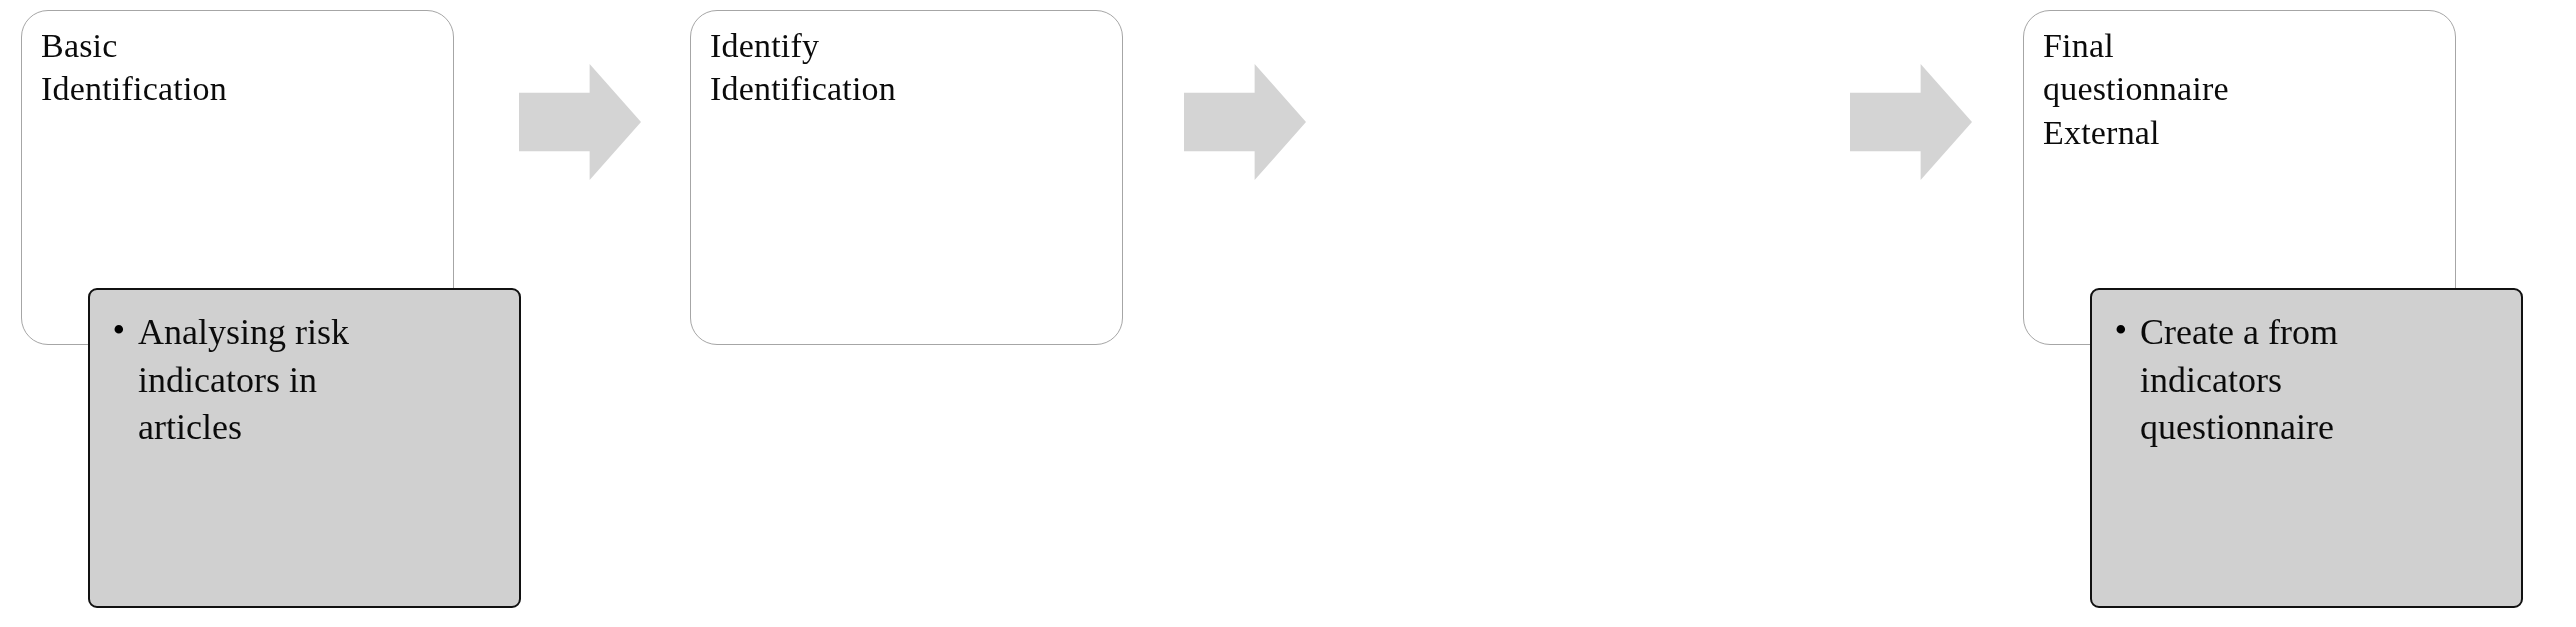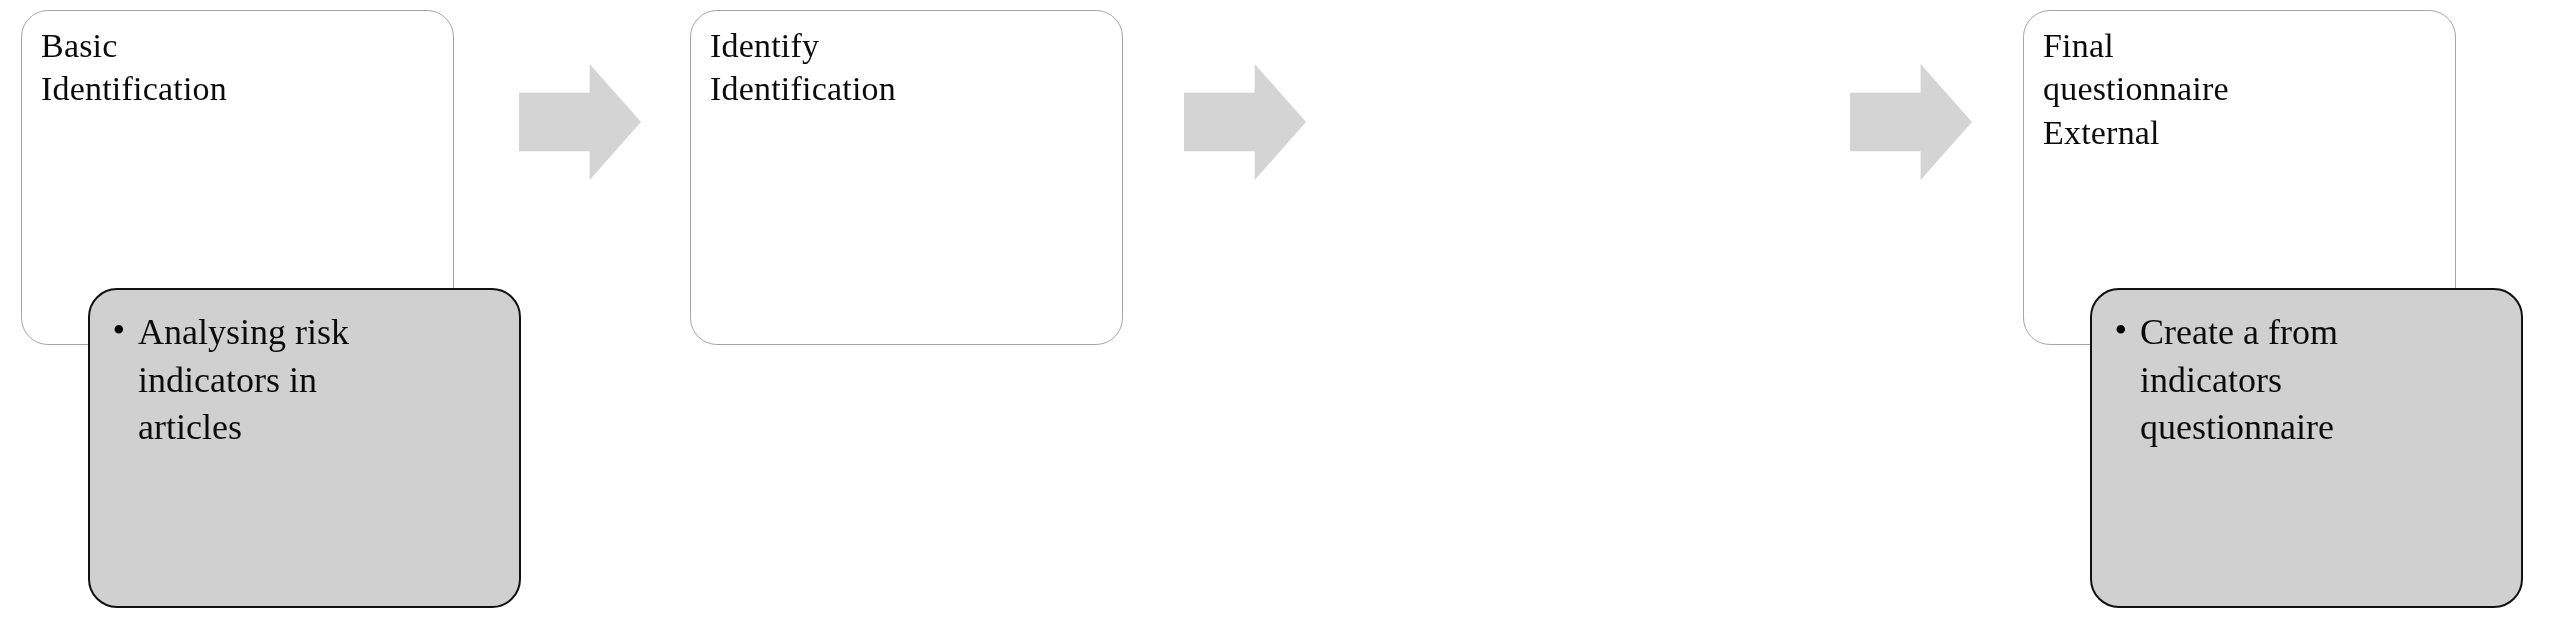--- a/index.html
+++ b/index.html
@@ -57,21 +57,21 @@
 
   
   .stage-detail {
     position: absolute;
     left: 88px;
     top: 288px;
     width: 433px;
     height: 320px;
     background: #d0d0d0;
     border: 2.4px solid #111111;
-    border-radius: 29px;
+    border-radius: 9px;
     box-sizing: border-box;
     z-index: 2;
   }
   .bullet-list {
     position: absolute;
     left: 21px;
     top: 19px;
     right: 13px;
     margin: 0;
     padding: 0;

